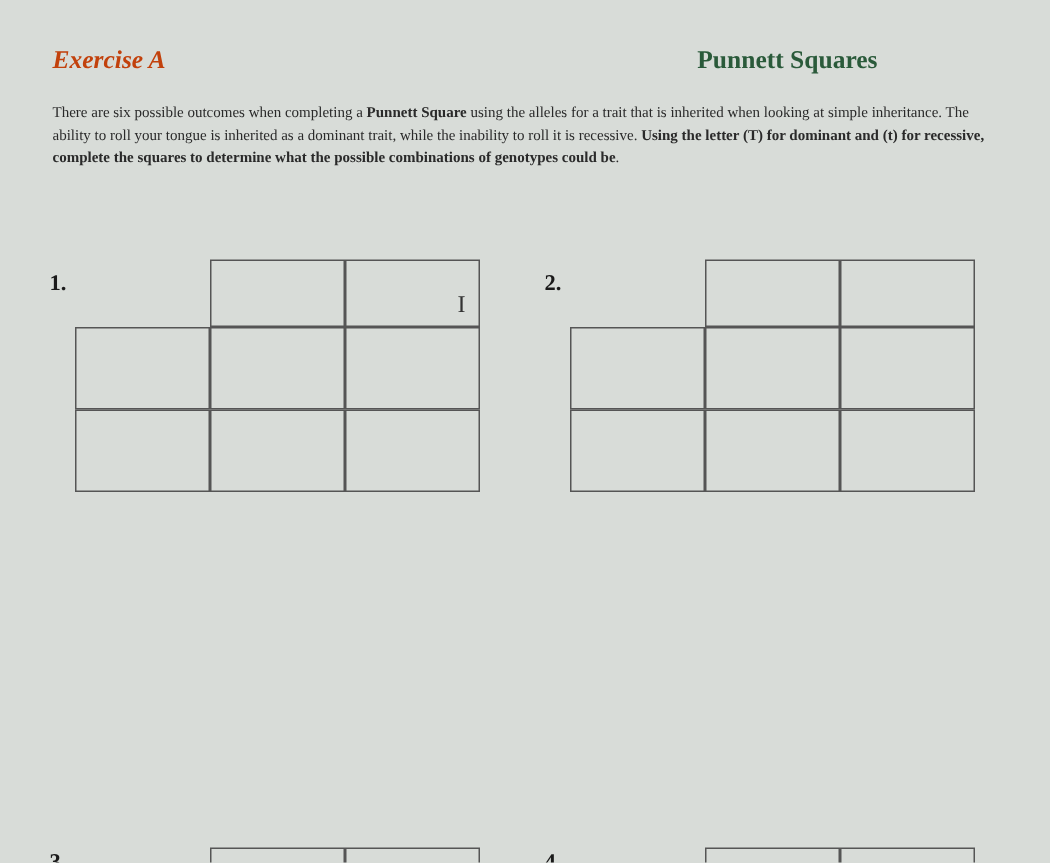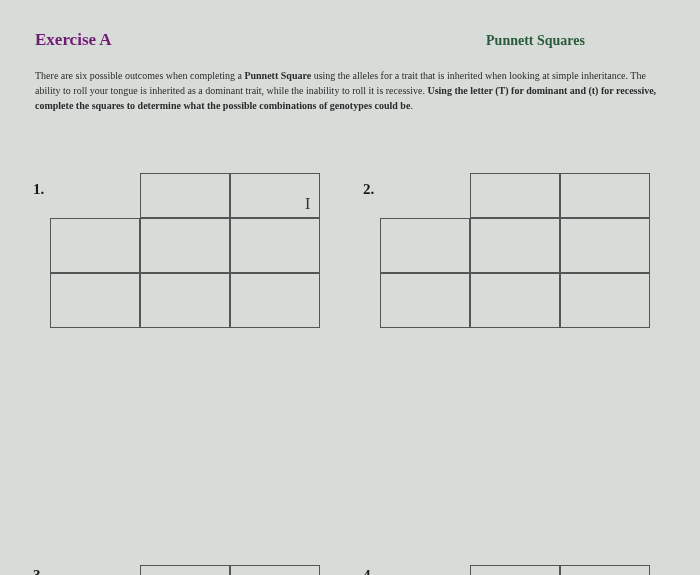--- a/index.html
+++ b/index.html
@@ -18,25 +18,26 @@
     }
     .header-row {
       display: flex;
       justify-content: space-between;
       align-items: baseline;
       margin-bottom: 18px;
     }
     .exercise-label {
       font-weight: bold;
       font-size: 17px;
-      color: #701a75;
+      color: #c2410c;
+      font-style: italic;
     }
     .title {
       font-weight: bold;
-      font-size: 14px;
+      font-size: 17px;
       color: #2a5a3a;
       margin-right: 80px;
     }
     .instructions {
       font-size: 10px;
       line-height: 1.5;
       color: #2a2a2a;
       margin-bottom: 8px;
     }
     .bold {

